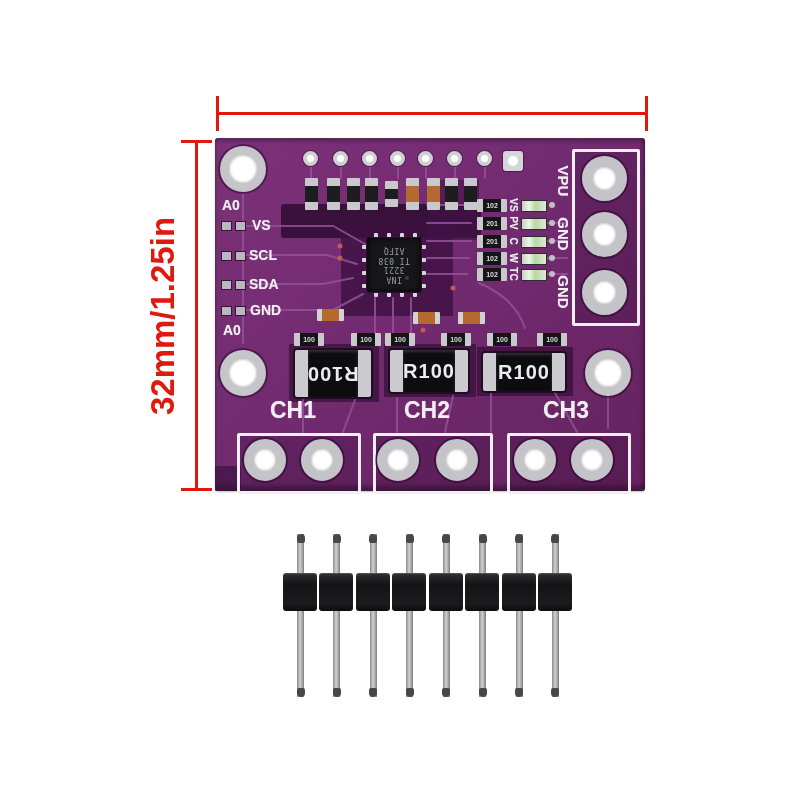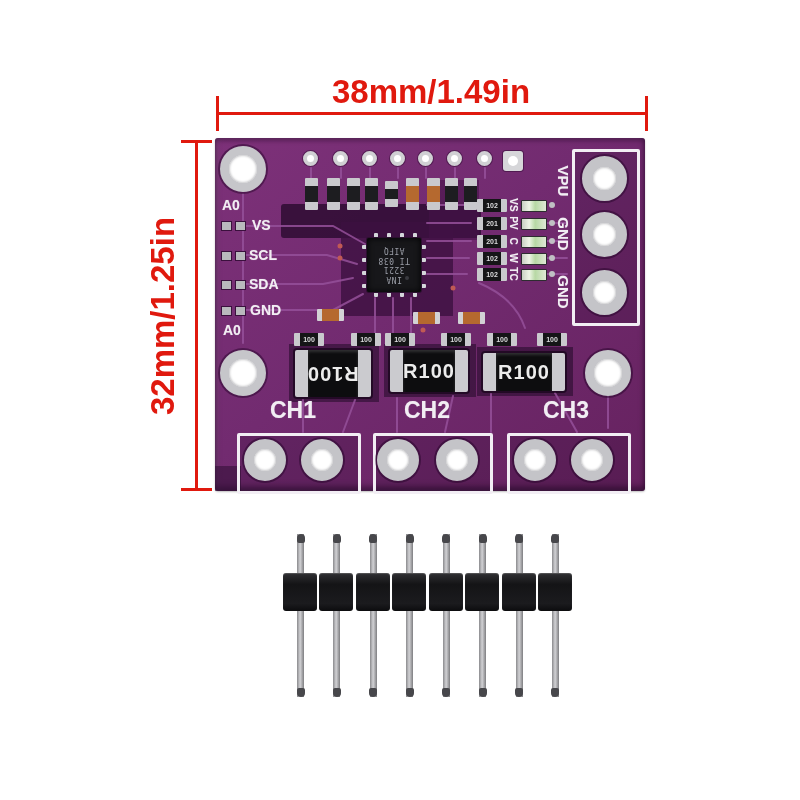--- a/index.html
+++ b/index.html
@@ -69,21 +69,20 @@
   .hpin .tip.b{bottom:0;border-radius:2px 2px 4px 4px;}
   .hblock{position:absolute;top:40px;width:34px;height:38px;border-radius:3px;
           background:linear-gradient(180deg,#303033 0%,#141416 30%,#1b1b1e 80%,#0c0c0e 100%);
           box-shadow:inset 0 1px 1px rgba(255,255,255,.18);}
 </style>
 </head>
 <body>
 
 <div class="stage">
 
-  <div class="dim-label h">38mm/1.49in</div>
   <div class="dline" style="left:217px;top:112px;width:430px;height:3px;"></div>
   <div class="dline" style="left:216px;top:96px;width:3px;height:35px;"></div>
   <div class="dline" style="left:645px;top:96px;width:3px;height:35px;"></div>
 
   <div class="dim-label v">32mm/1.25in</div>
   <div class="dline" style="left:195px;top:141px;width:3px;height:349px;"></div>
   <div class="dline" style="left:181px;top:140px;width:31px;height:3px;"></div>
   <div class="dline" style="left:181px;top:488px;width:31px;height:3px;"></div>
 
   <div class="pcb">

